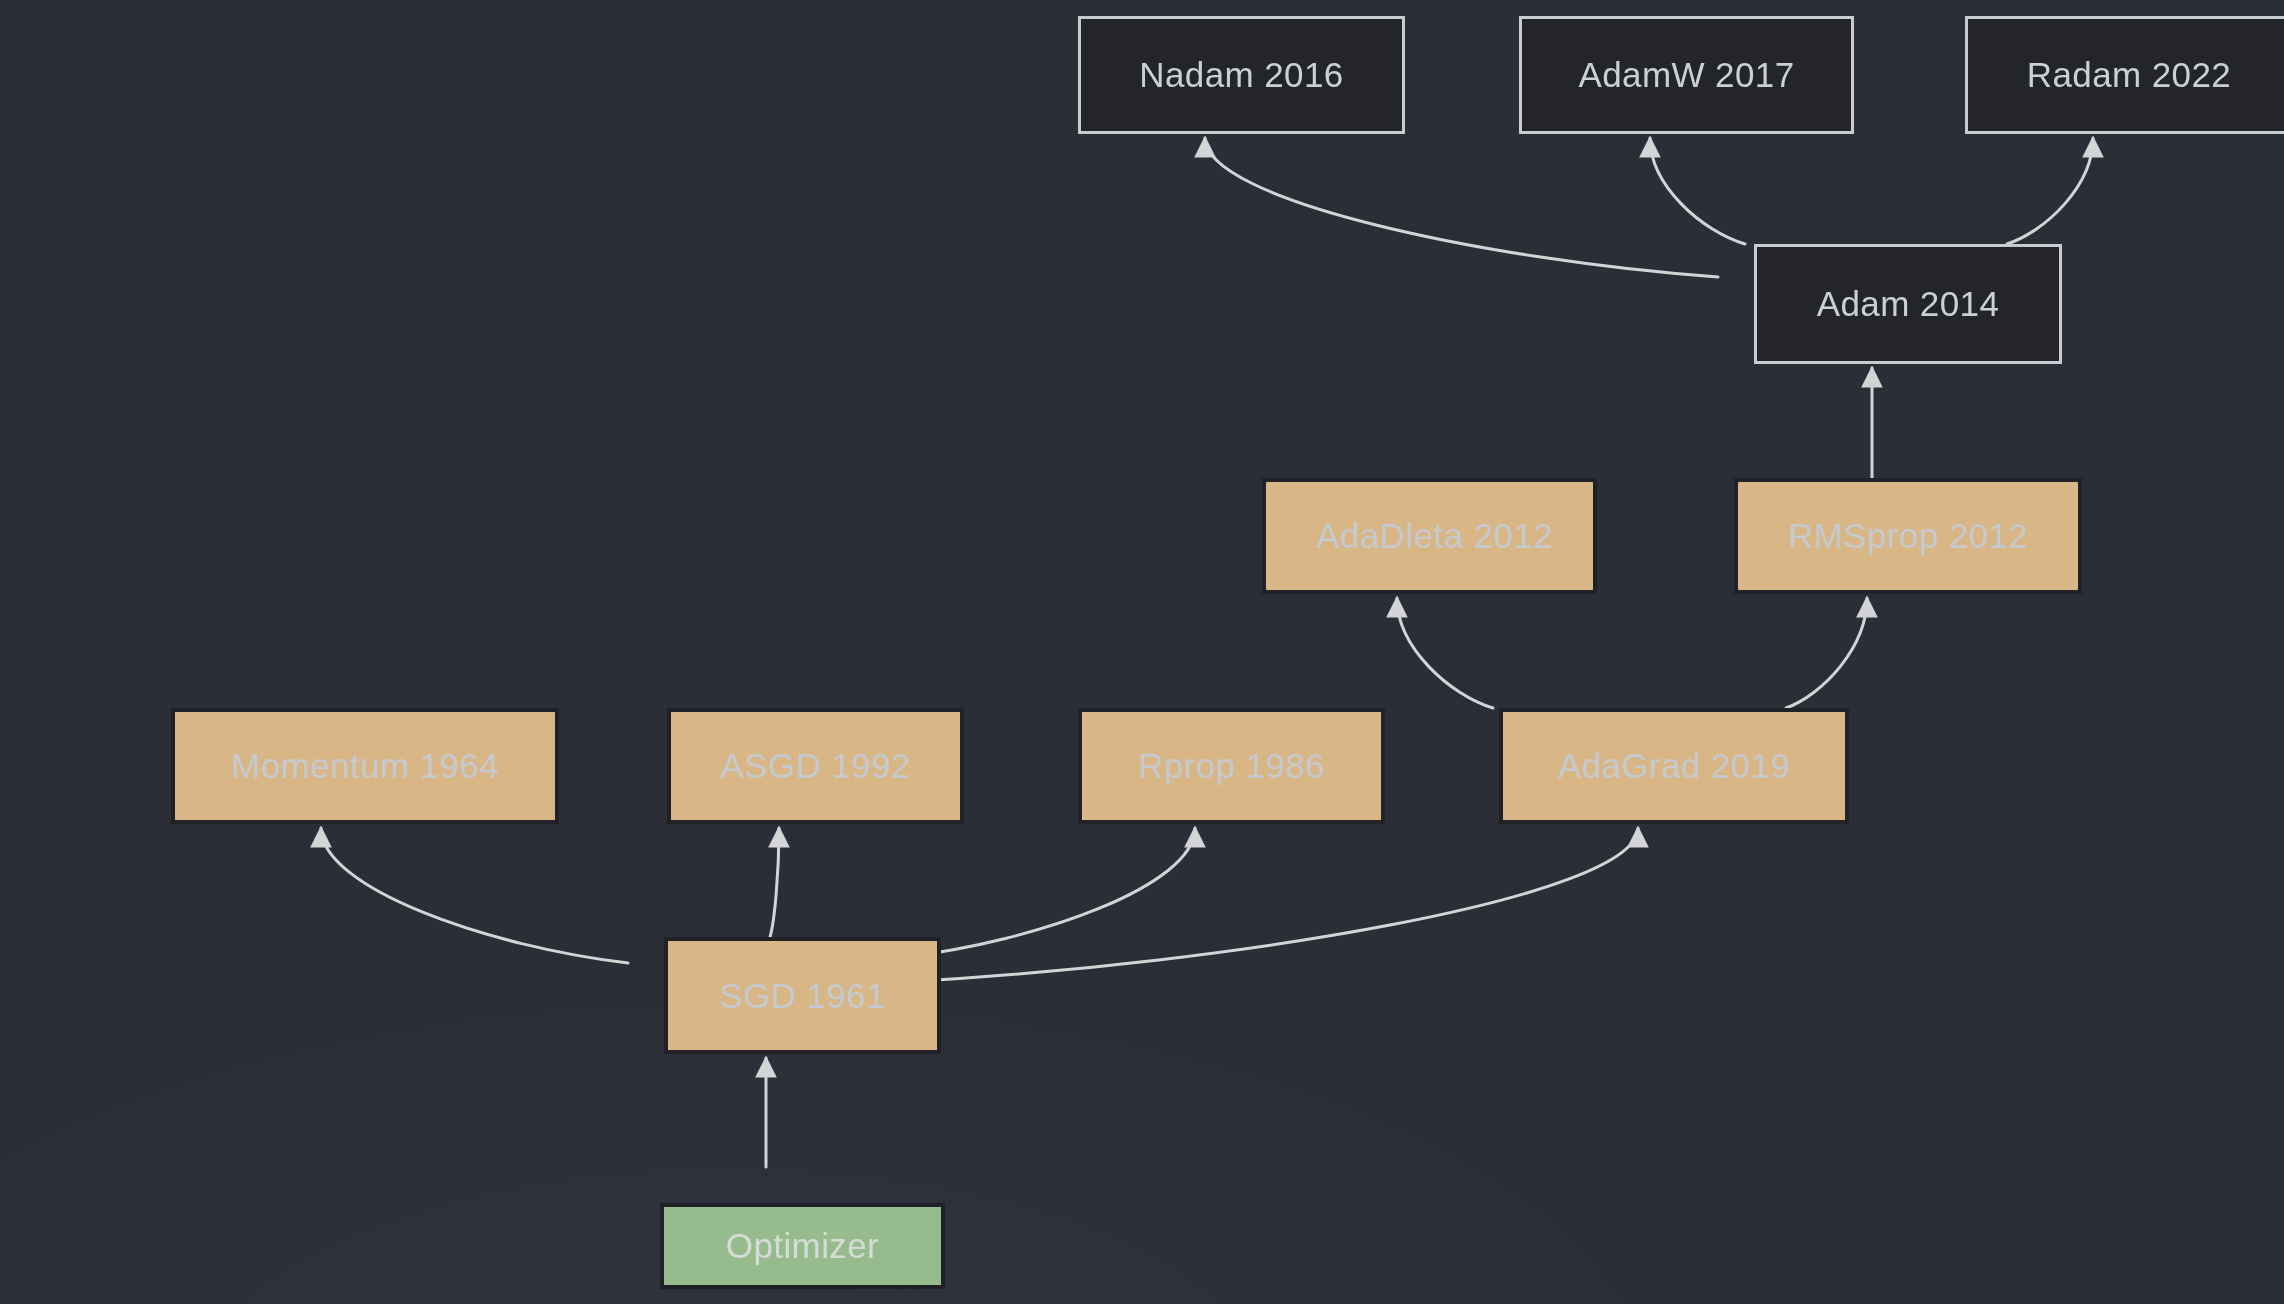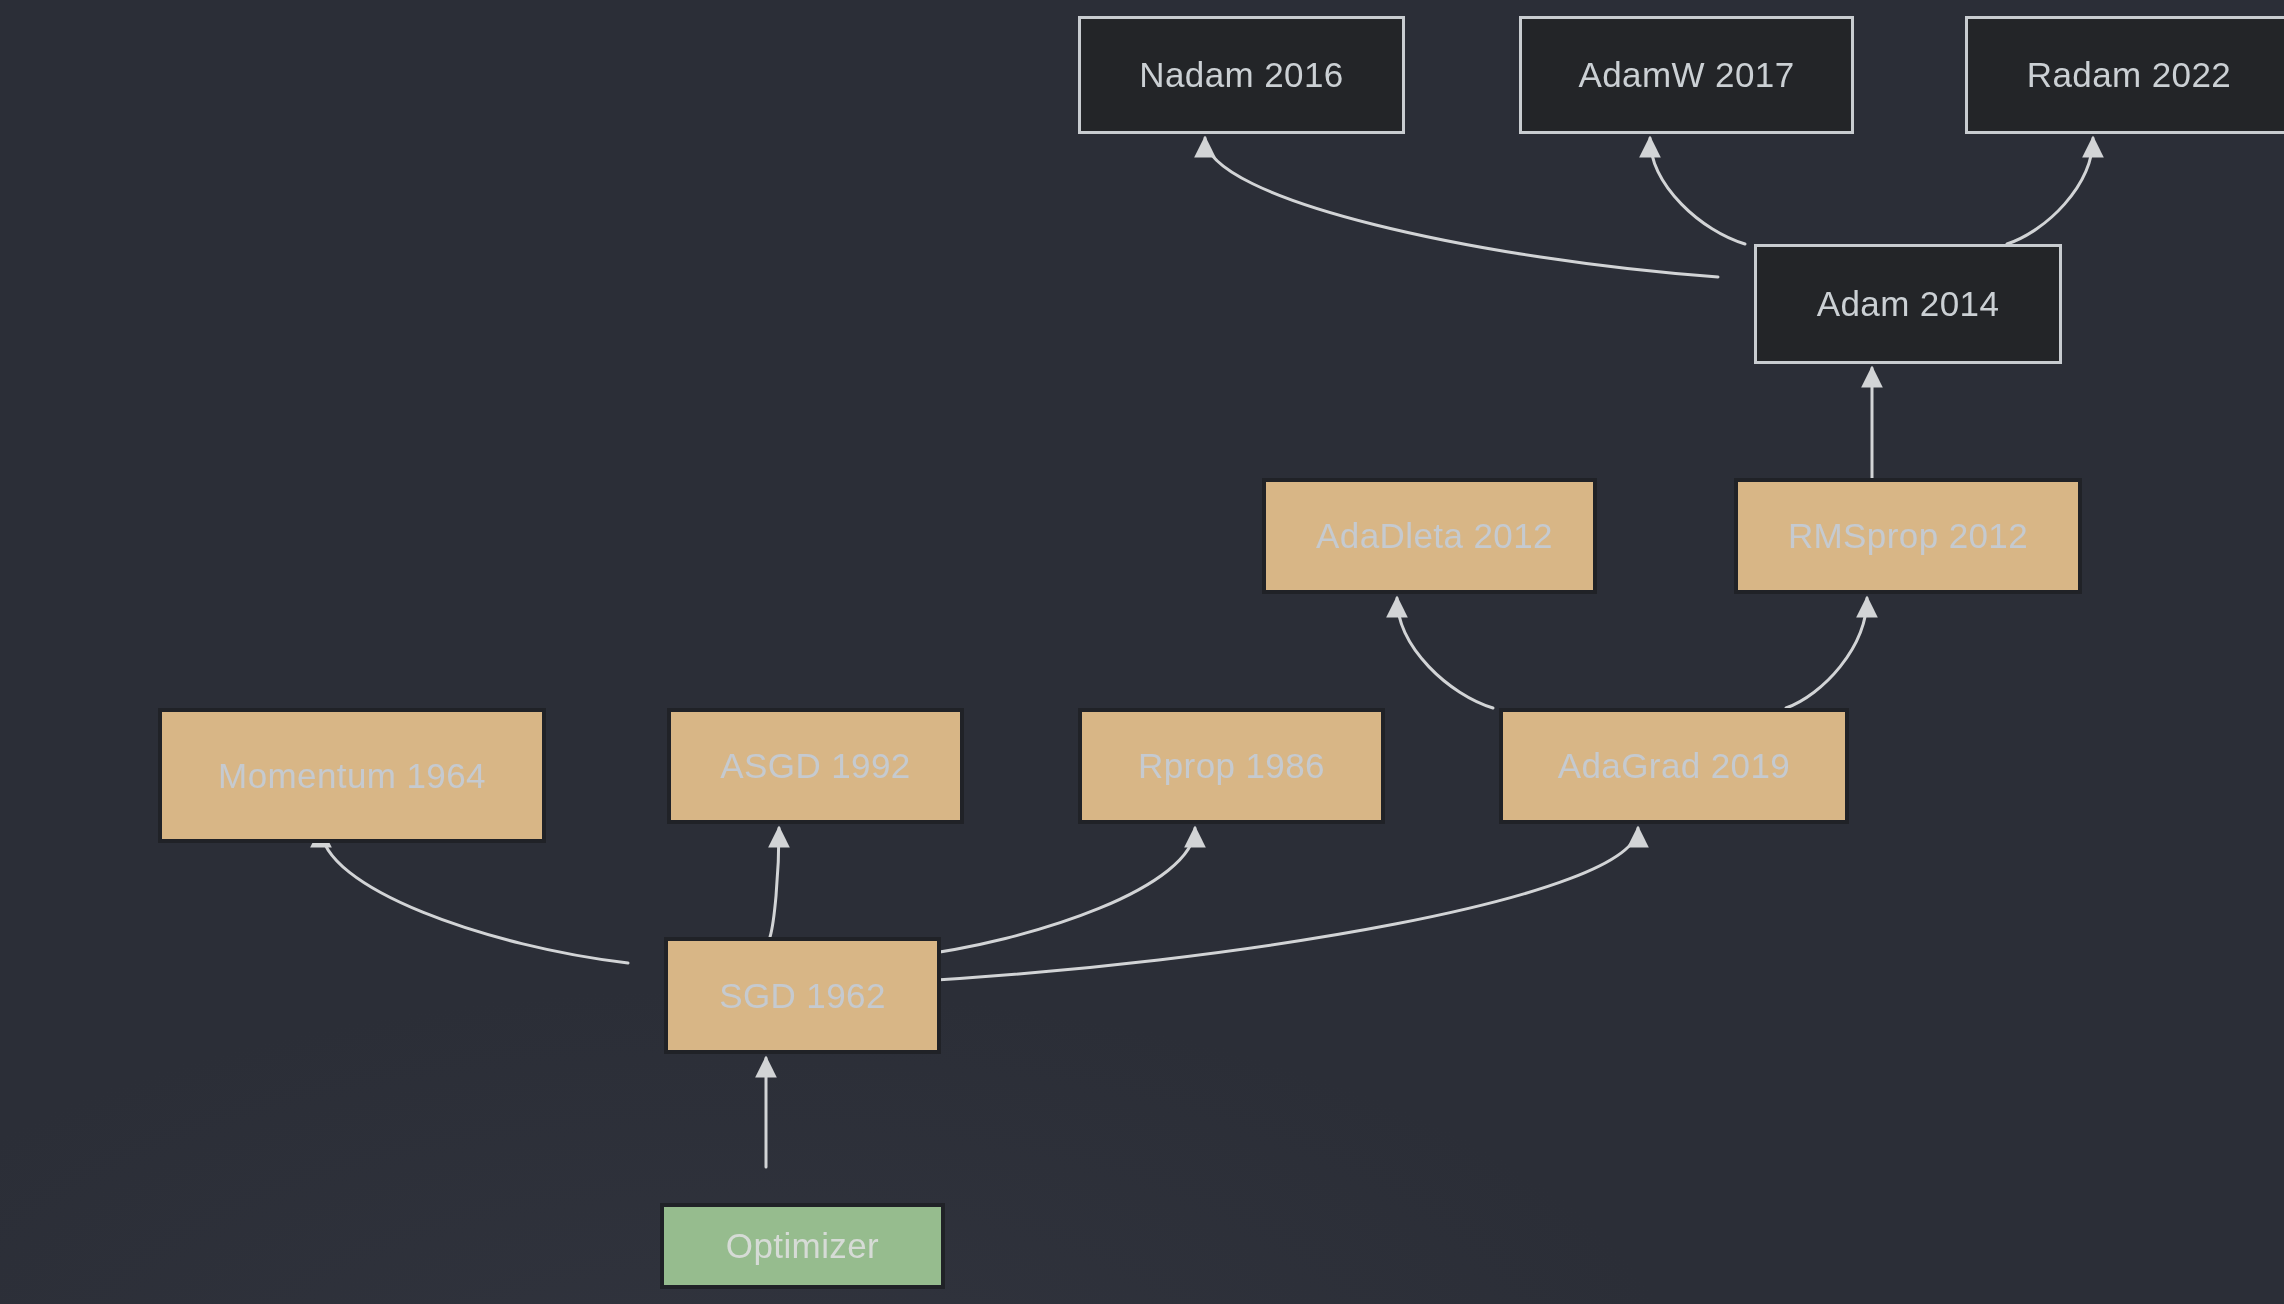--- a/index.html
+++ b/index.html
@@ -69,23 +69,23 @@
       <path d="M1872,478 L1872,368" fill="none" stroke="#d2d4d6" stroke-width="3" stroke-linecap="round" marker-end="url(#arrow)"></path>
       <path d="M1718,277 C1487.15,260.32 1205,200.55 1205,138" fill="none" stroke="#d2d4d6" stroke-width="3" stroke-linecap="round" marker-end="url(#arrow)"></path>
       <path d="M1745,244 C1702.25,231.28 1650,185.7 1650,138" fill="none" stroke="#d2d4d6" stroke-width="3" stroke-linecap="round" marker-end="url(#arrow)"></path>
       <path d="M2007,244 C2045.7,231.28 2093,185.7 2093,138" fill="none" stroke="#d2d4d6" stroke-width="3" stroke-linecap="round" marker-end="url(#arrow)"></path>
     </svg>
   <div id="node-layer">
       <div class="node root" style="left: 624px; top: 1203px; width: 285px; height: 86px;">
         <span>Optimizer</span>
       </div>
       <div class="node classic" style="left: 628px; top: 937px; width: 277px; height: 117px;">
-        <span>SGD 1962</span>
+        <span>SGD 1961</span>
       </div>
-      <div class="node classic" style="left: 122px; top: 708px; width: 388px; height: 135px;">
+      <div class="node classic" style="left: 135px; top: 708px; width: 388px; height: 116px;">
         <span>Momentum 1964</span>
       </div>
       <div class="node classic" style="left: 631px; top: 708px; width: 297px; height: 116px;">
         <span>ASGD 1992</span>
       </div>
       <div class="node classic" style="left: 1042px; top: 708px; width: 307px; height: 116px;">
         <span>Rprop 1986</span>
       </div>
       <div class="node classic" style="left: 1463px; top: 708px; width: 350px; height: 116px;">
         <span>AdaGrad 2019</span>

